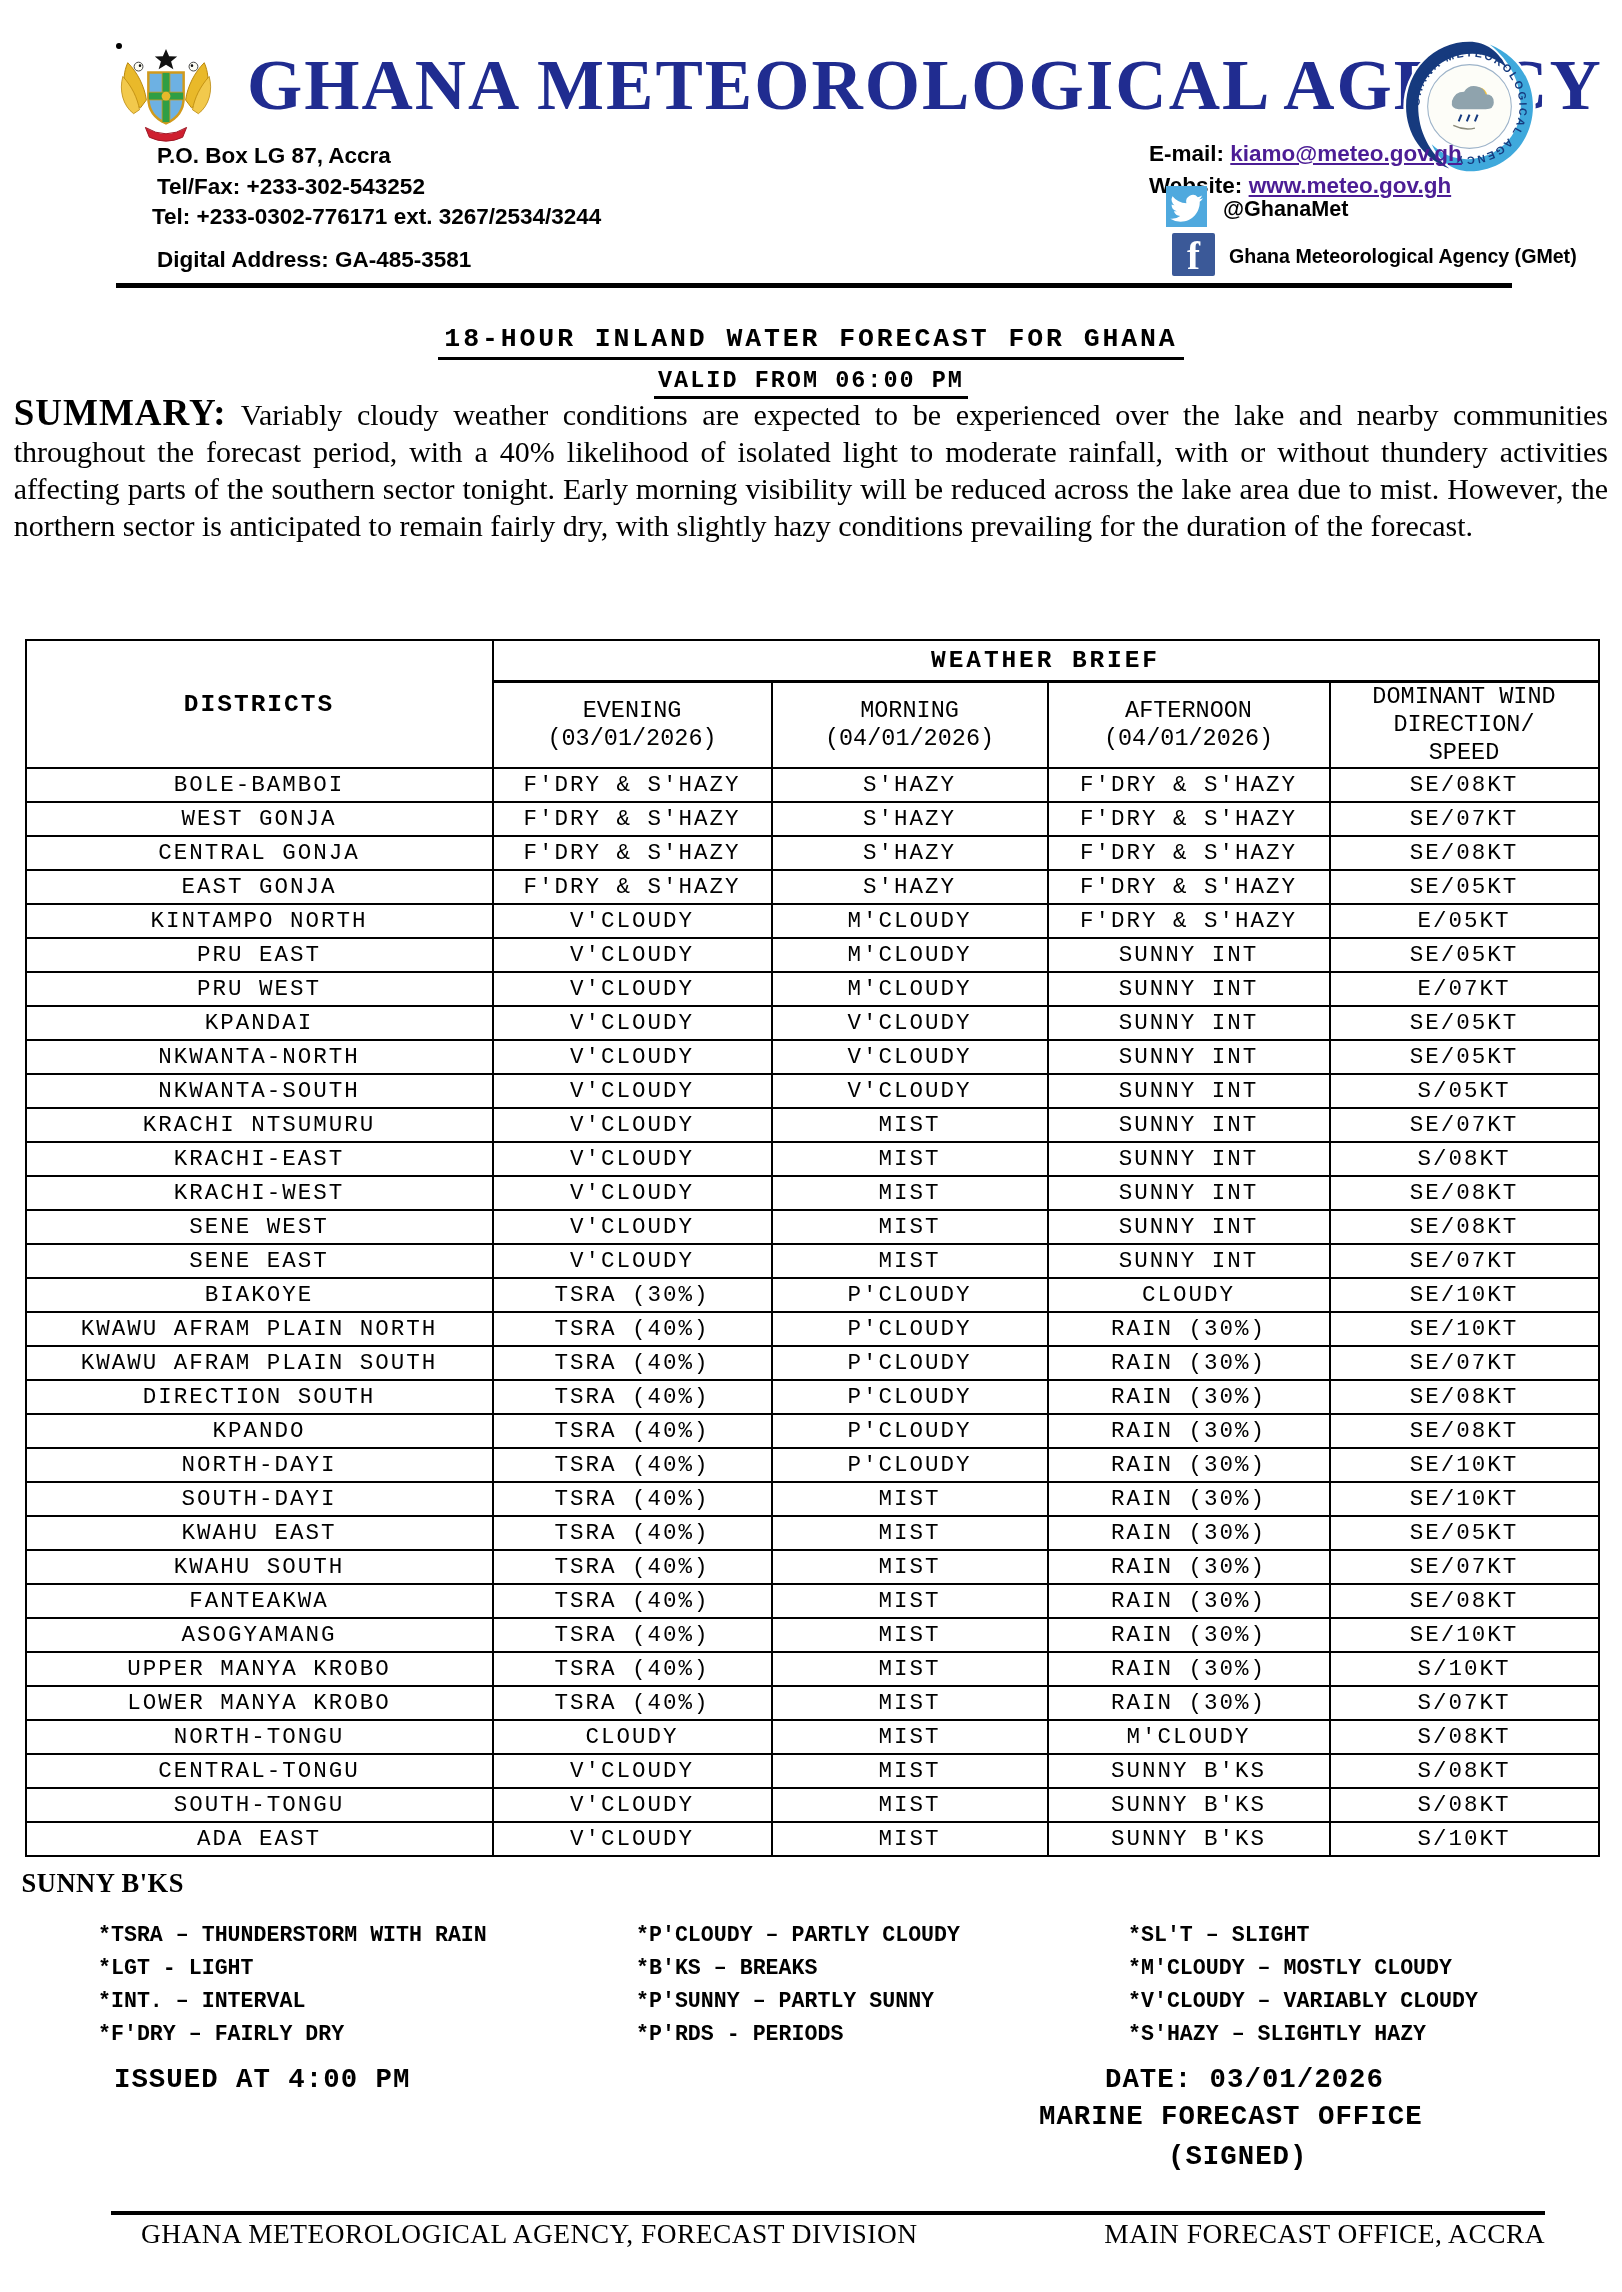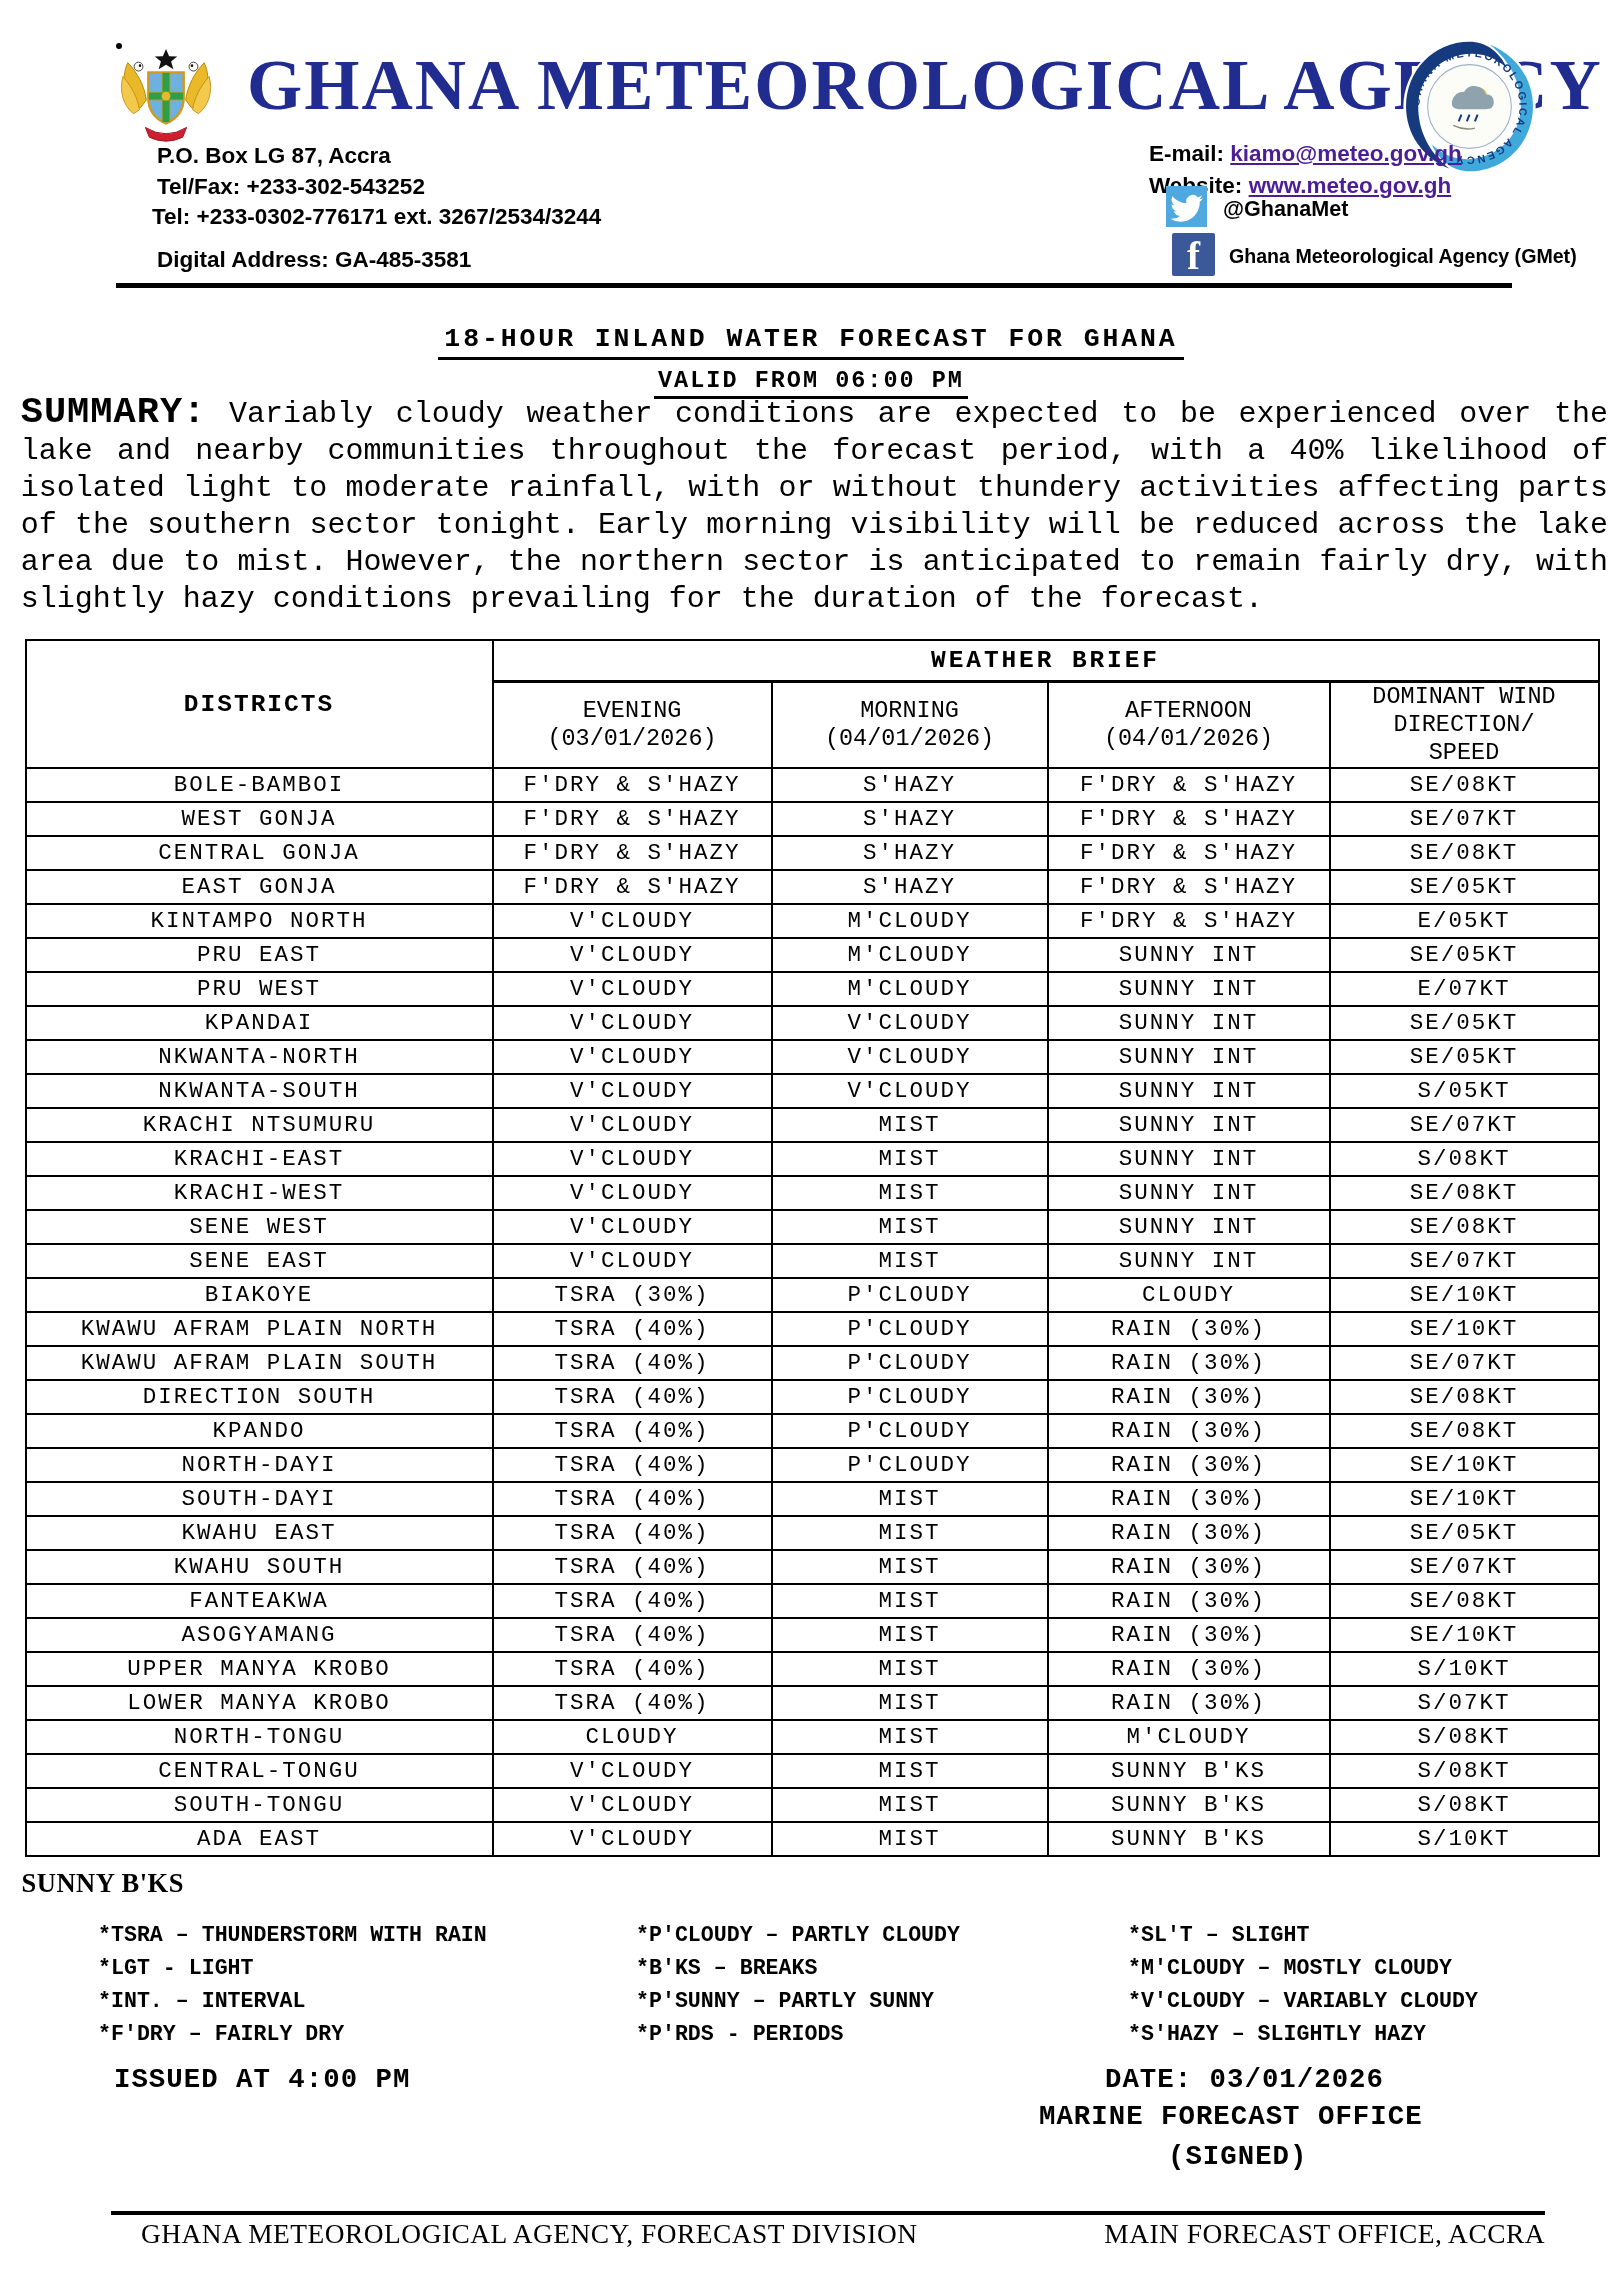--- a/index.html
+++ b/index.html
@@ -37,22 +37,22 @@
 
   
   .doc-head { left:0; right:0; top:296px; text-align:center; }
   .doc-title { display:inline-block; font-family:"Liberation Mono",monospace; font-weight:bold;
                font-size:26.5px; letter-spacing:2.9px; border-bottom:3.9px solid #000; padding:0 5.9px 2.9px;margin-top:28px; }
   .doc-valid-wrap { margin-top:6.9px; }
   .doc-valid { display:inline-block; font-family:"Liberation Mono",monospace; font-weight:bold;
                font-size:23.5px; letter-spacing:2px; border-bottom:3.9px solid #000; padding:0 3.9px 2px; }
 
   
-  .summary { left:13.7px; right:14px; top:394px; font-family:Liberation Mono, monospace;
-             font-size:30px; line-height:37px; text-align:justify;margin-left:7px; }
+  .summary { left:13.7px; right:14px; top:394px; font-family:Liberation Serif, serif;
+             font-size:30px; line-height:37px; text-align:justify; }
   .summary-label { font-weight:bold; font-size:37px; letter-spacing:1px; }
 
   
   table.forecast { position:absolute; left:24.5px; top:639px; width:1573px;
                    border-collapse:collapse; table-layout:fixed; border:2.9px solid #000; }
   table.forecast th, table.forecast td { border:2px solid #000; text-align:center; padding:0;
                    font-family:"Liberation Mono","DejaVu Sans Mono",monospace; white-space:nowrap; overflow:hidden; }
   .th-brief { height:39px; font-size:24.5px; font-weight:bold; letter-spacing:2.9px; border-bottom:3.9px solid #000 !important; }
   .th-districts { font-size:24.5px; font-weight:bold; letter-spacing:2px; border-bottom:2.9px solid #000 !important; }
   .th-sub { height:82px; font-size:23.5px; font-weight:normal; line-height:28px; border-bottom:2.9px solid #000 !important; }

